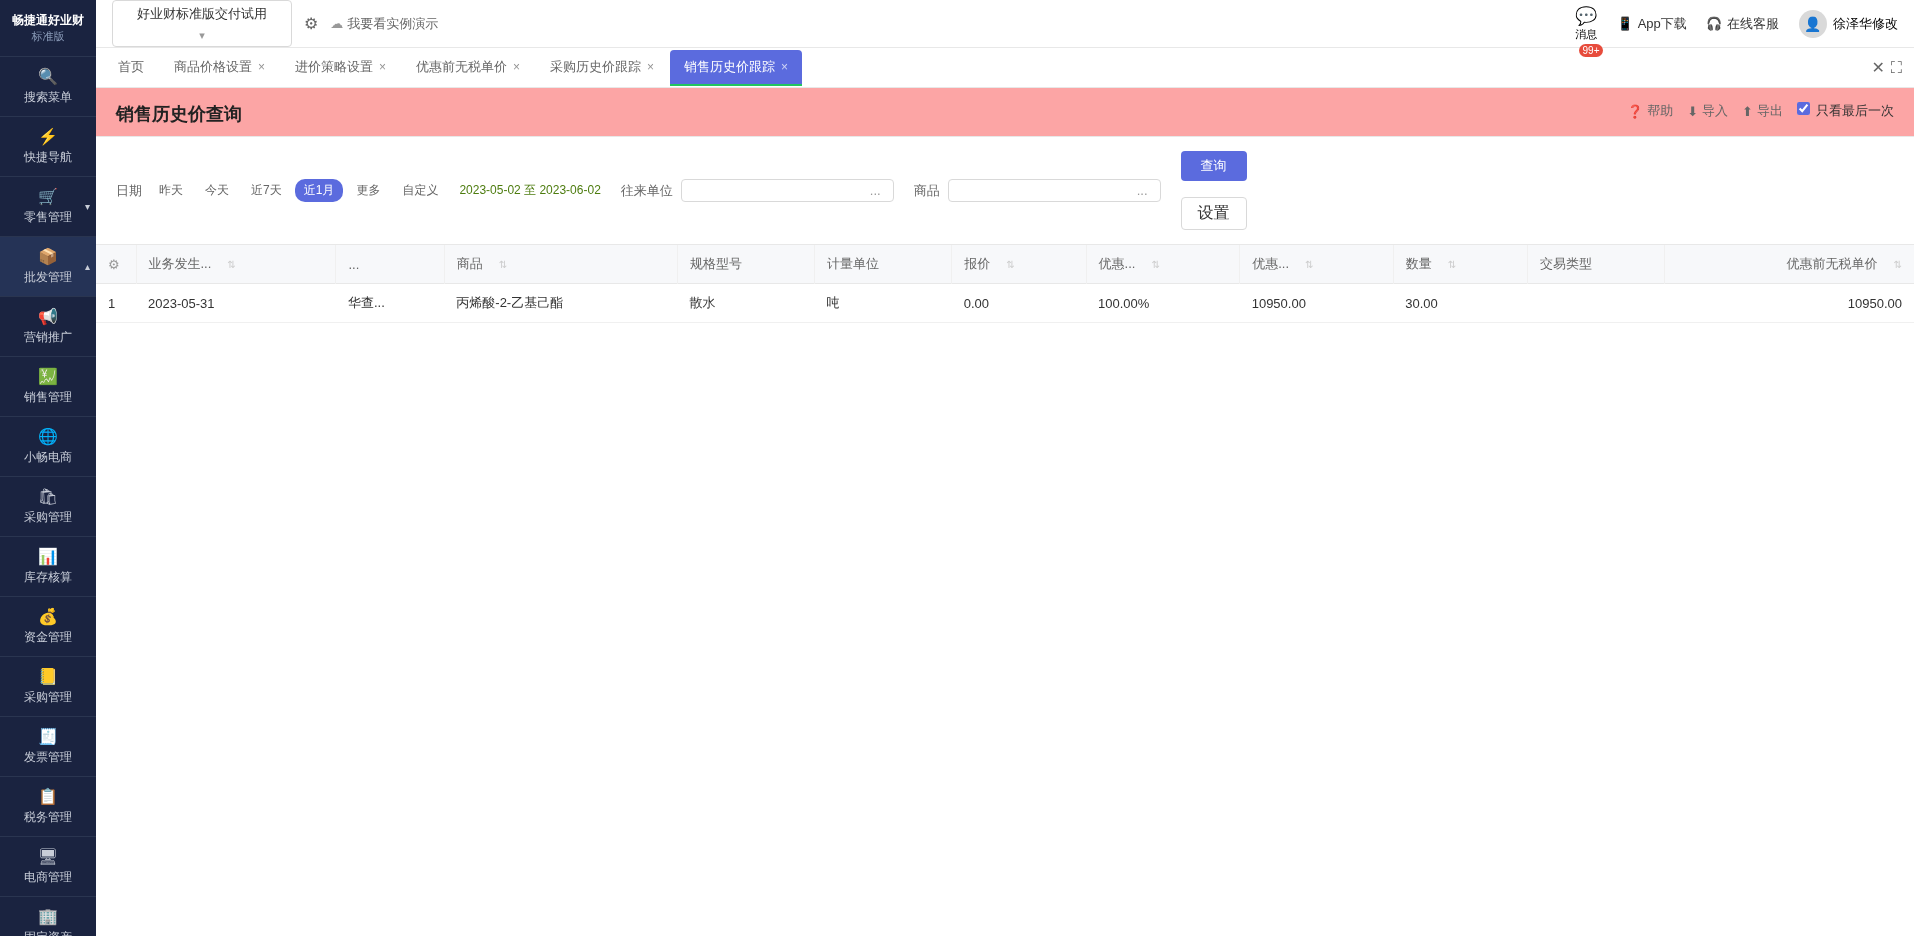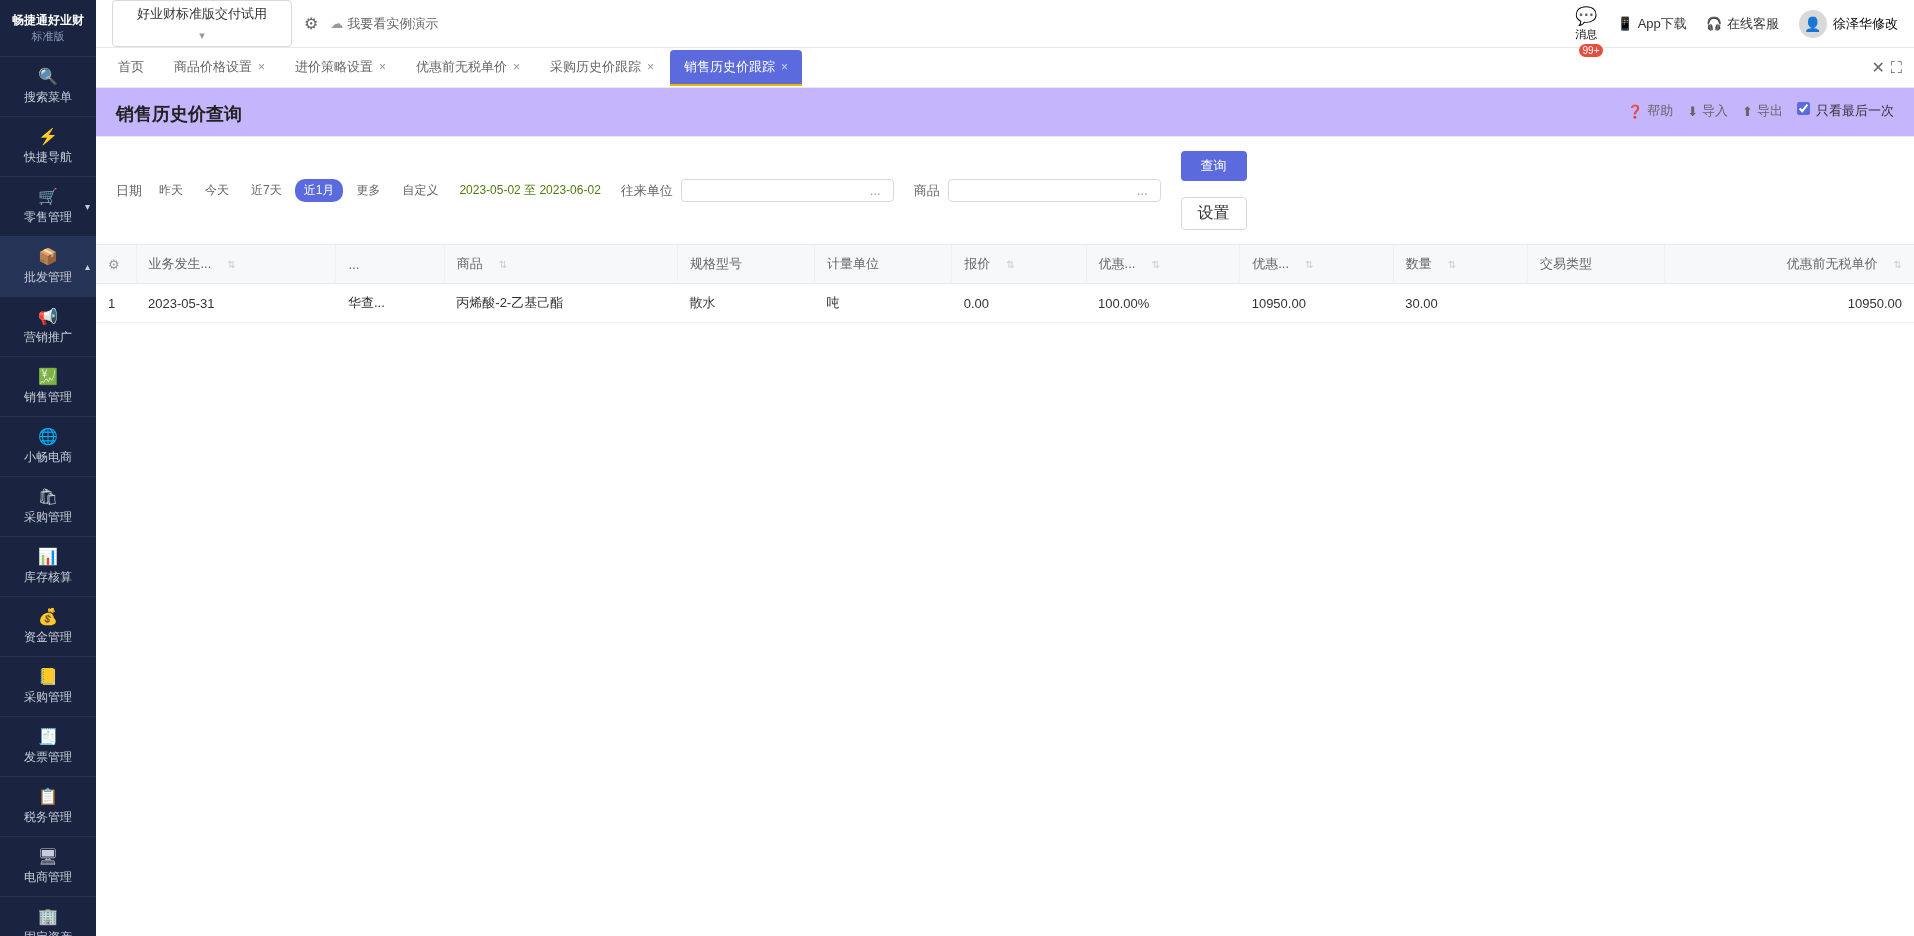--- a/index.html
+++ b/index.html
@@ -177,42 +177,42 @@
       cursor: pointer;
       font-size: 13px;
       color: #666;
       border-bottom: 2px solid transparent;
       white-space: nowrap;
     }
     .tab.active {
       color: #fff;
       background: #5b6bde;
       border-radius: 4px 4px 0 0;
-      border-bottom: 2px solid #eab308;
+      border-bottom: 2px solid #22c55e;
     }
     .tab .close {
       font-size: 12px;
       color: inherit;
       opacity: 0.7;
     }
     .tab.active .close { color: #fff; }
 
     
     .content {
       flex: 1;
       background: #f5f6fa;
       overflow: auto;
       padding: 0;
       display: flex;
       flex-direction: column;
     }
 
     
     .page-header {
-      background: #c4b5fd;
+      background: #fca5a5;
       padding: 14px 20px 0 20px;
       border-bottom: 1px solid #e8e8e8;
       display: flex;
       align-items: flex-start;
       justify-content: space-between;
     }
     .page-title {
       font-size: 18px;
       font-weight: bold;
       color: #222;

